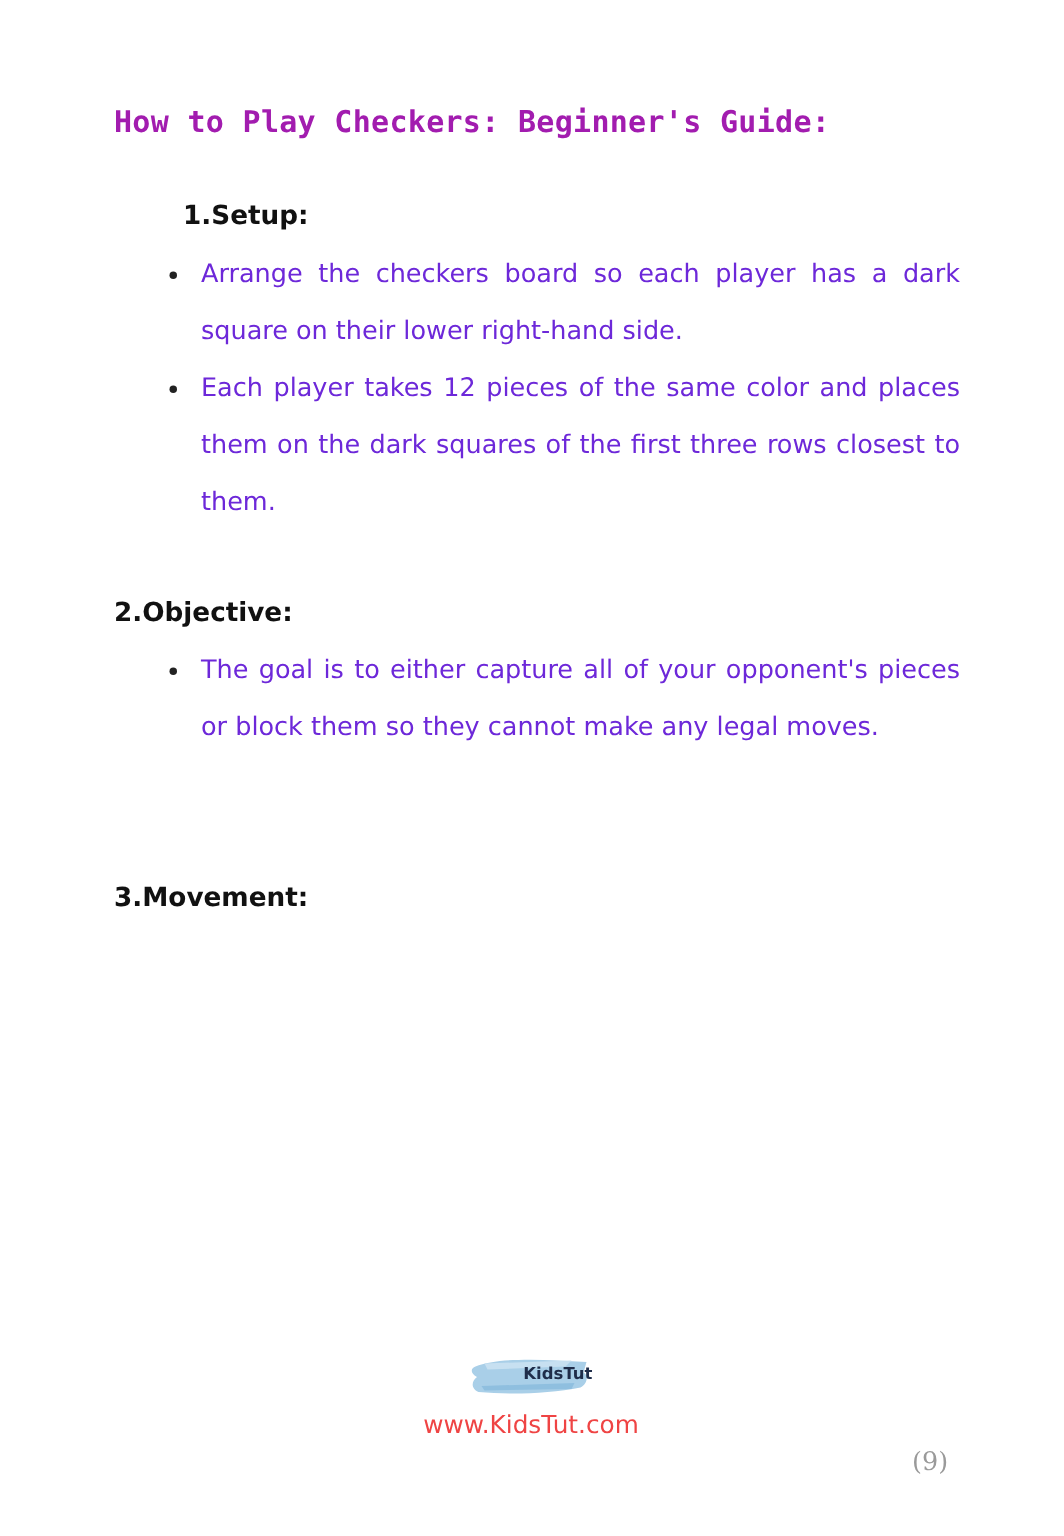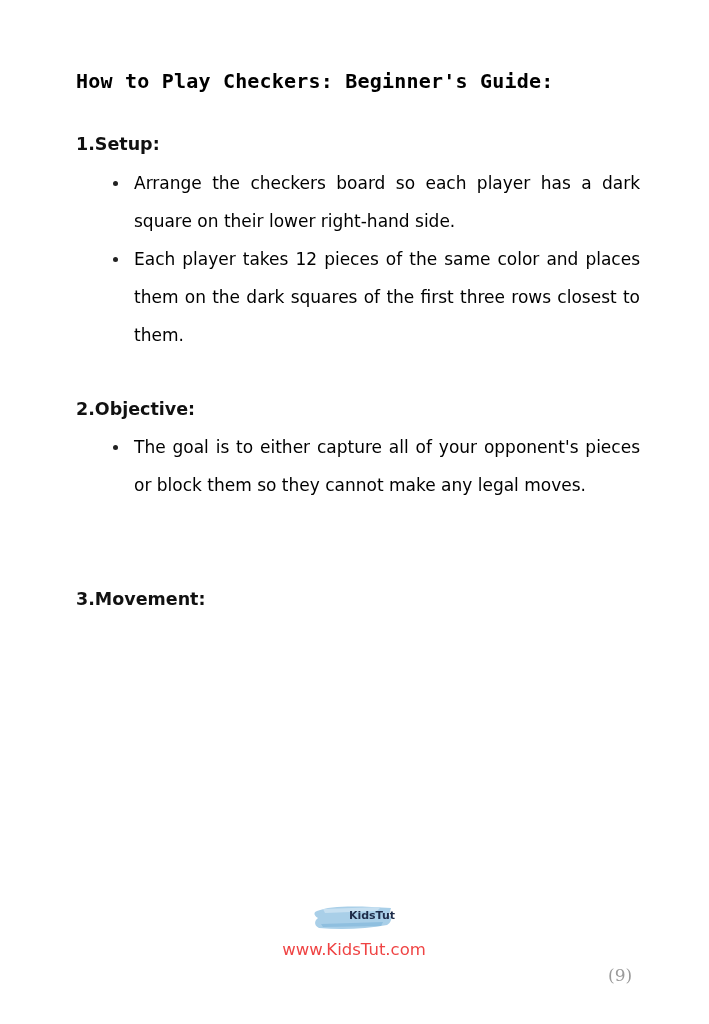--- a/index.html
+++ b/index.html
@@ -1,33 +1,33 @@
 <!DOCTYPE html>
 <html><head>
   <meta charset="utf-8">
   <style>
     html, body { margin: 0; padding: 0; background: #ffffff; }
     body { width: 709px; height: 1024px; position: relative; overflow: hidden; color: #111111; }
     .page { position: absolute; left: 0; top: 0; width: 709px; height: 1024px; background: #ffffff; }
     .title {
       position: absolute; left: 76px; top: 69px;
       font-family: "DejaVu Sans Mono", monospace; font-weight: bold;
-      font-size: 20px; letter-spacing: 0.2px; color: #000000;
+      font-size: 20px; letter-spacing: 0.2px; color: #a21caf;
       white-space: nowrap;
     }
     .section-heading {
       position: absolute; left: 76px;
       font-family: "DejaVu Sans", sans-serif; font-weight: bold;
       font-size: 17.5px; color: #111; white-space: nowrap;
     }
     .bullet-list { position: absolute; left: 110px; width: 530px; margin: 0; padding: 0; list-style: none; }
     .bullet {
       position: relative; padding-left: 24px;
       font-family: "DejaVu Sans", sans-serif; font-size: 17px; line-height: 38px;
-      color: #000000; text-align: justify;
+      color: #6d28d9; text-align: justify;
     }
     .bullet-dot {
       position: absolute; left: 3px; top: 17px; width: 5px; height: 5px; border-radius: 50%; background: #222;
     }
     .footer-logo {
       position: absolute; left: 311px; top: 903px; width: 84px; height: 28px;
     }
     .logo-brush {
       position: absolute; left: 0; top: 0; width: 84px; height: 28px;
     }
@@ -44,21 +44,21 @@
       font-family: "DejaVu Serif", serif; font-size: 17px; color: #9a9a9a;
     }
   </style>
 </head>
 <body>
 
 <div class="page">
 
   <div class="title">How to Play Checkers: Beginner's Guide:</div>
 
-  <div class="section-heading" style="top:134px;">1.Setup:</div>
+  <div class="section-heading" style="top:134px;margin-left:46px;">1.Setup:</div>
   <ul class="bullet-list" style="top:164px;">
     <li class="bullet">
       <span class="bullet-dot"></span>
       <span>Arrange the checkers board so each player has a dark square on their lower right-hand side.</span>
     </li>
     <li class="bullet">
       <span class="bullet-dot"></span>
       <span>Each player takes 12 pieces of the same color and places them on the dark squares of the first three rows closest to them.</span>
     </li>
   </ul>

